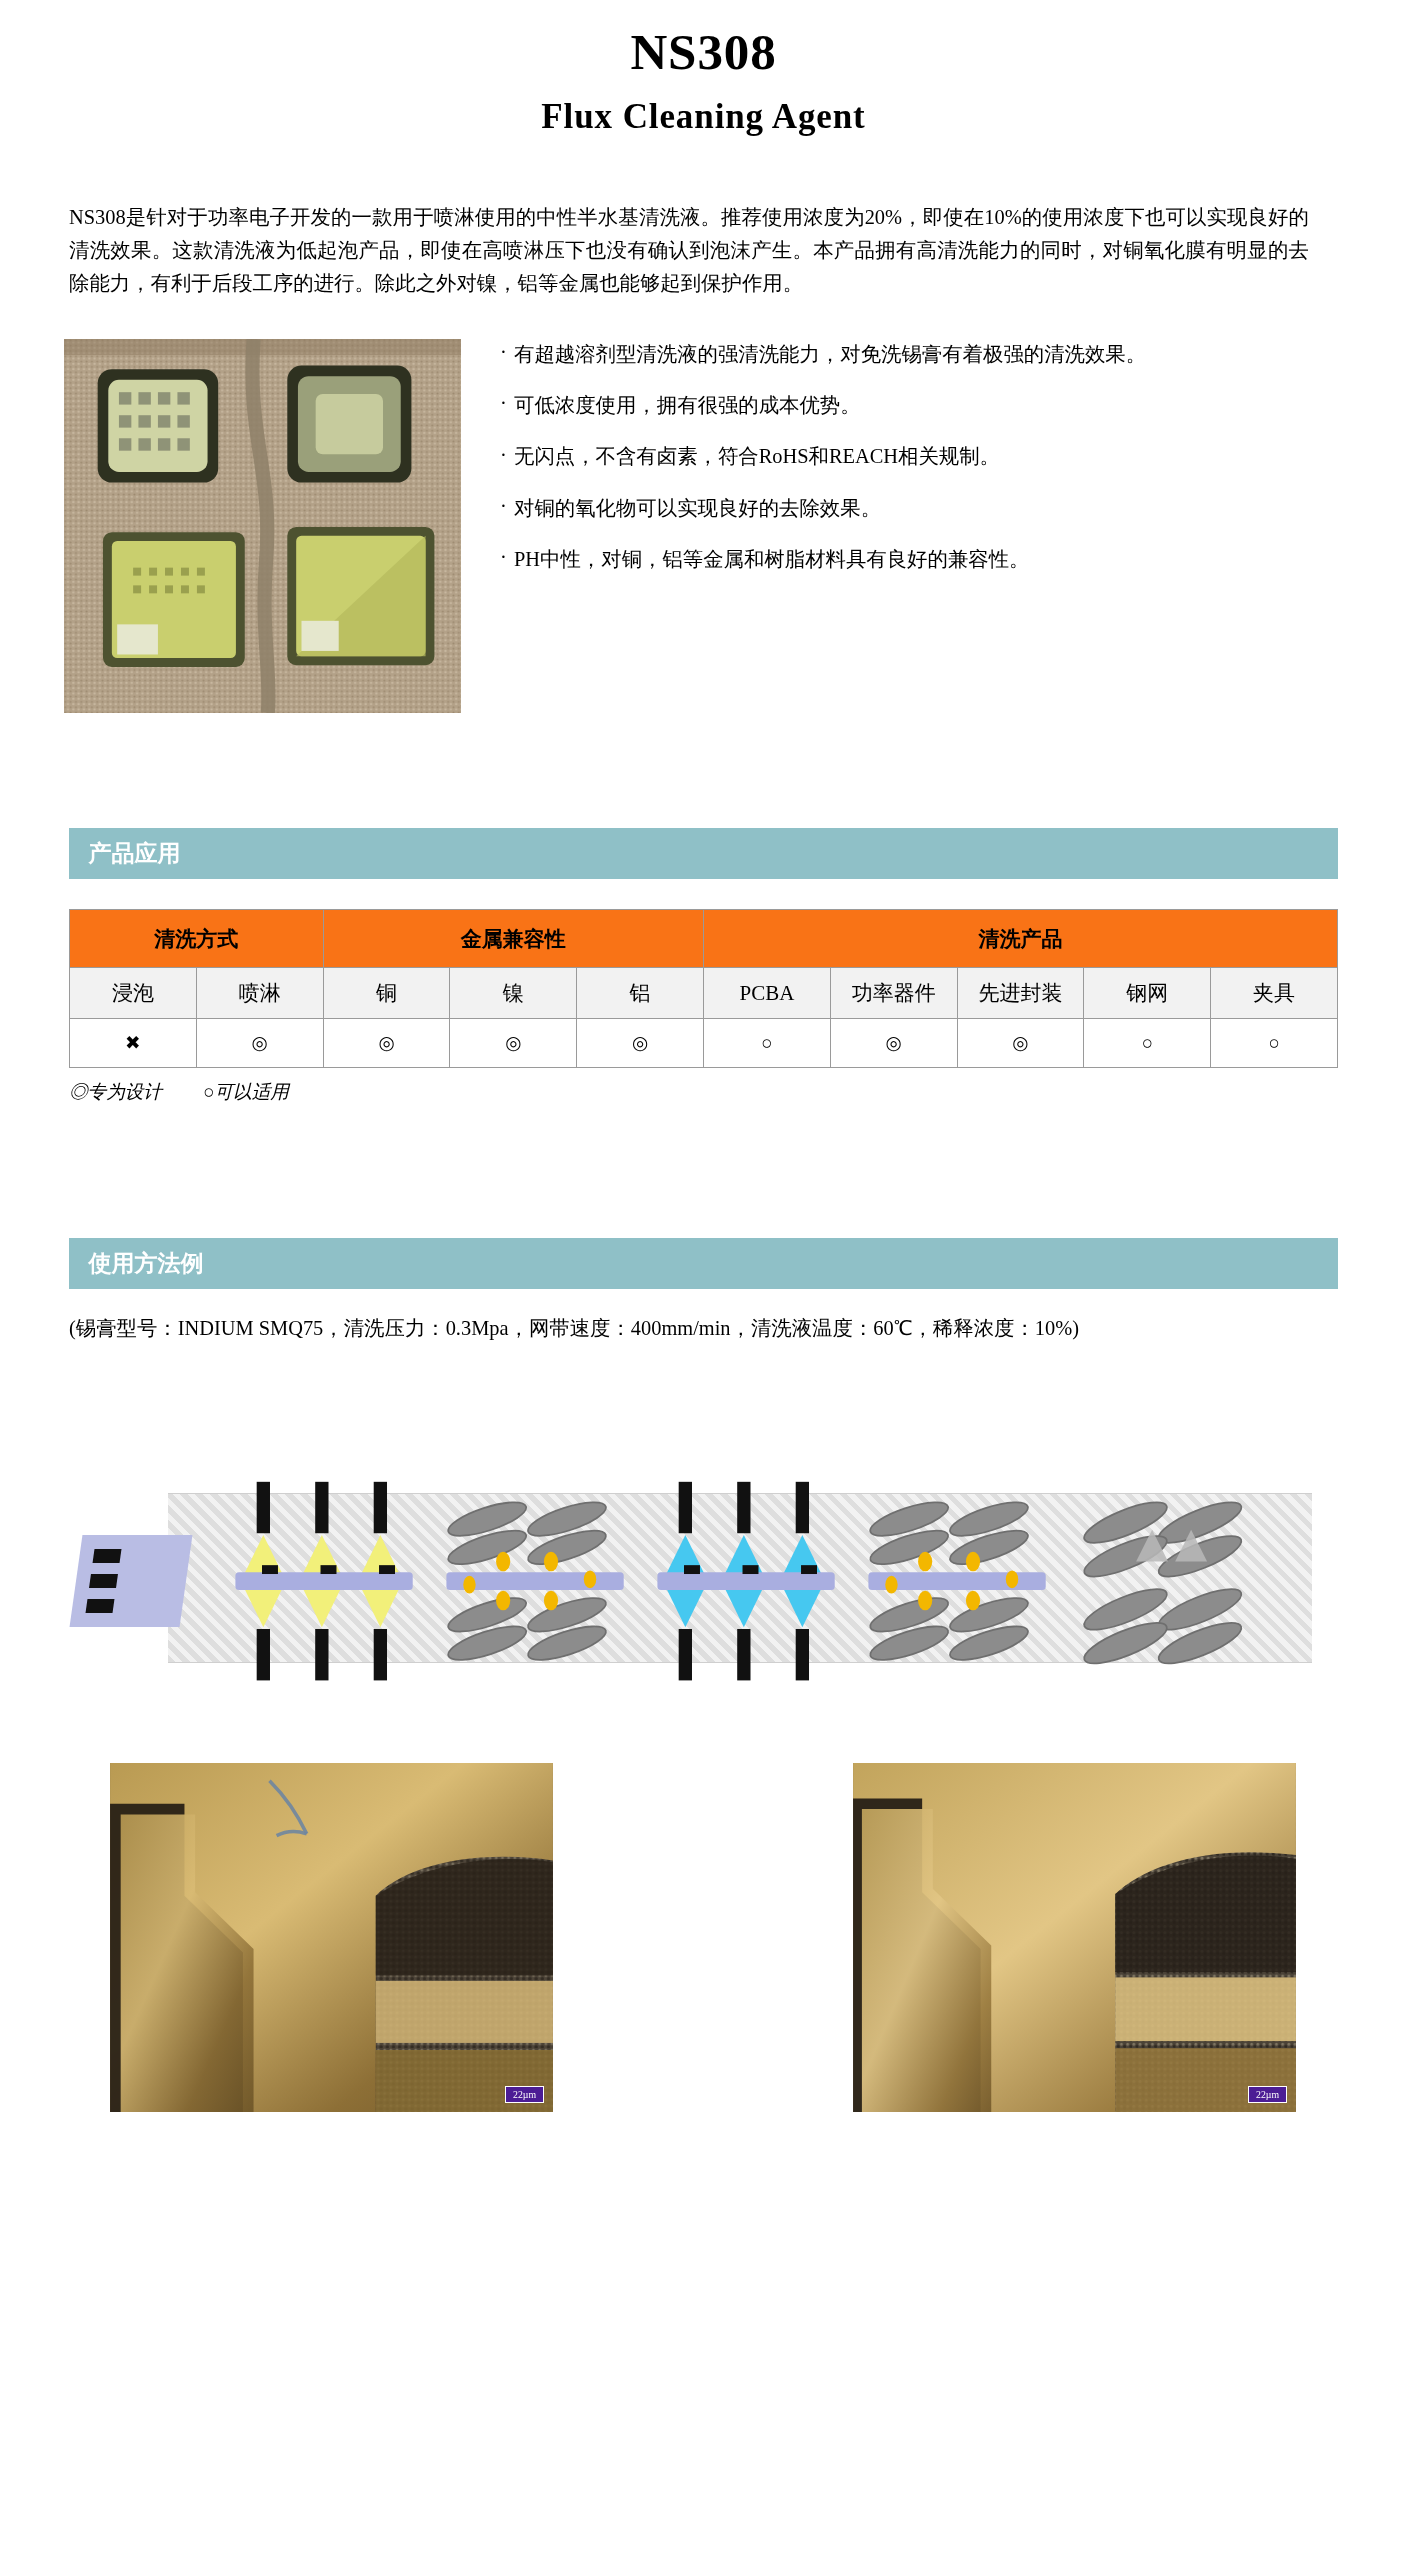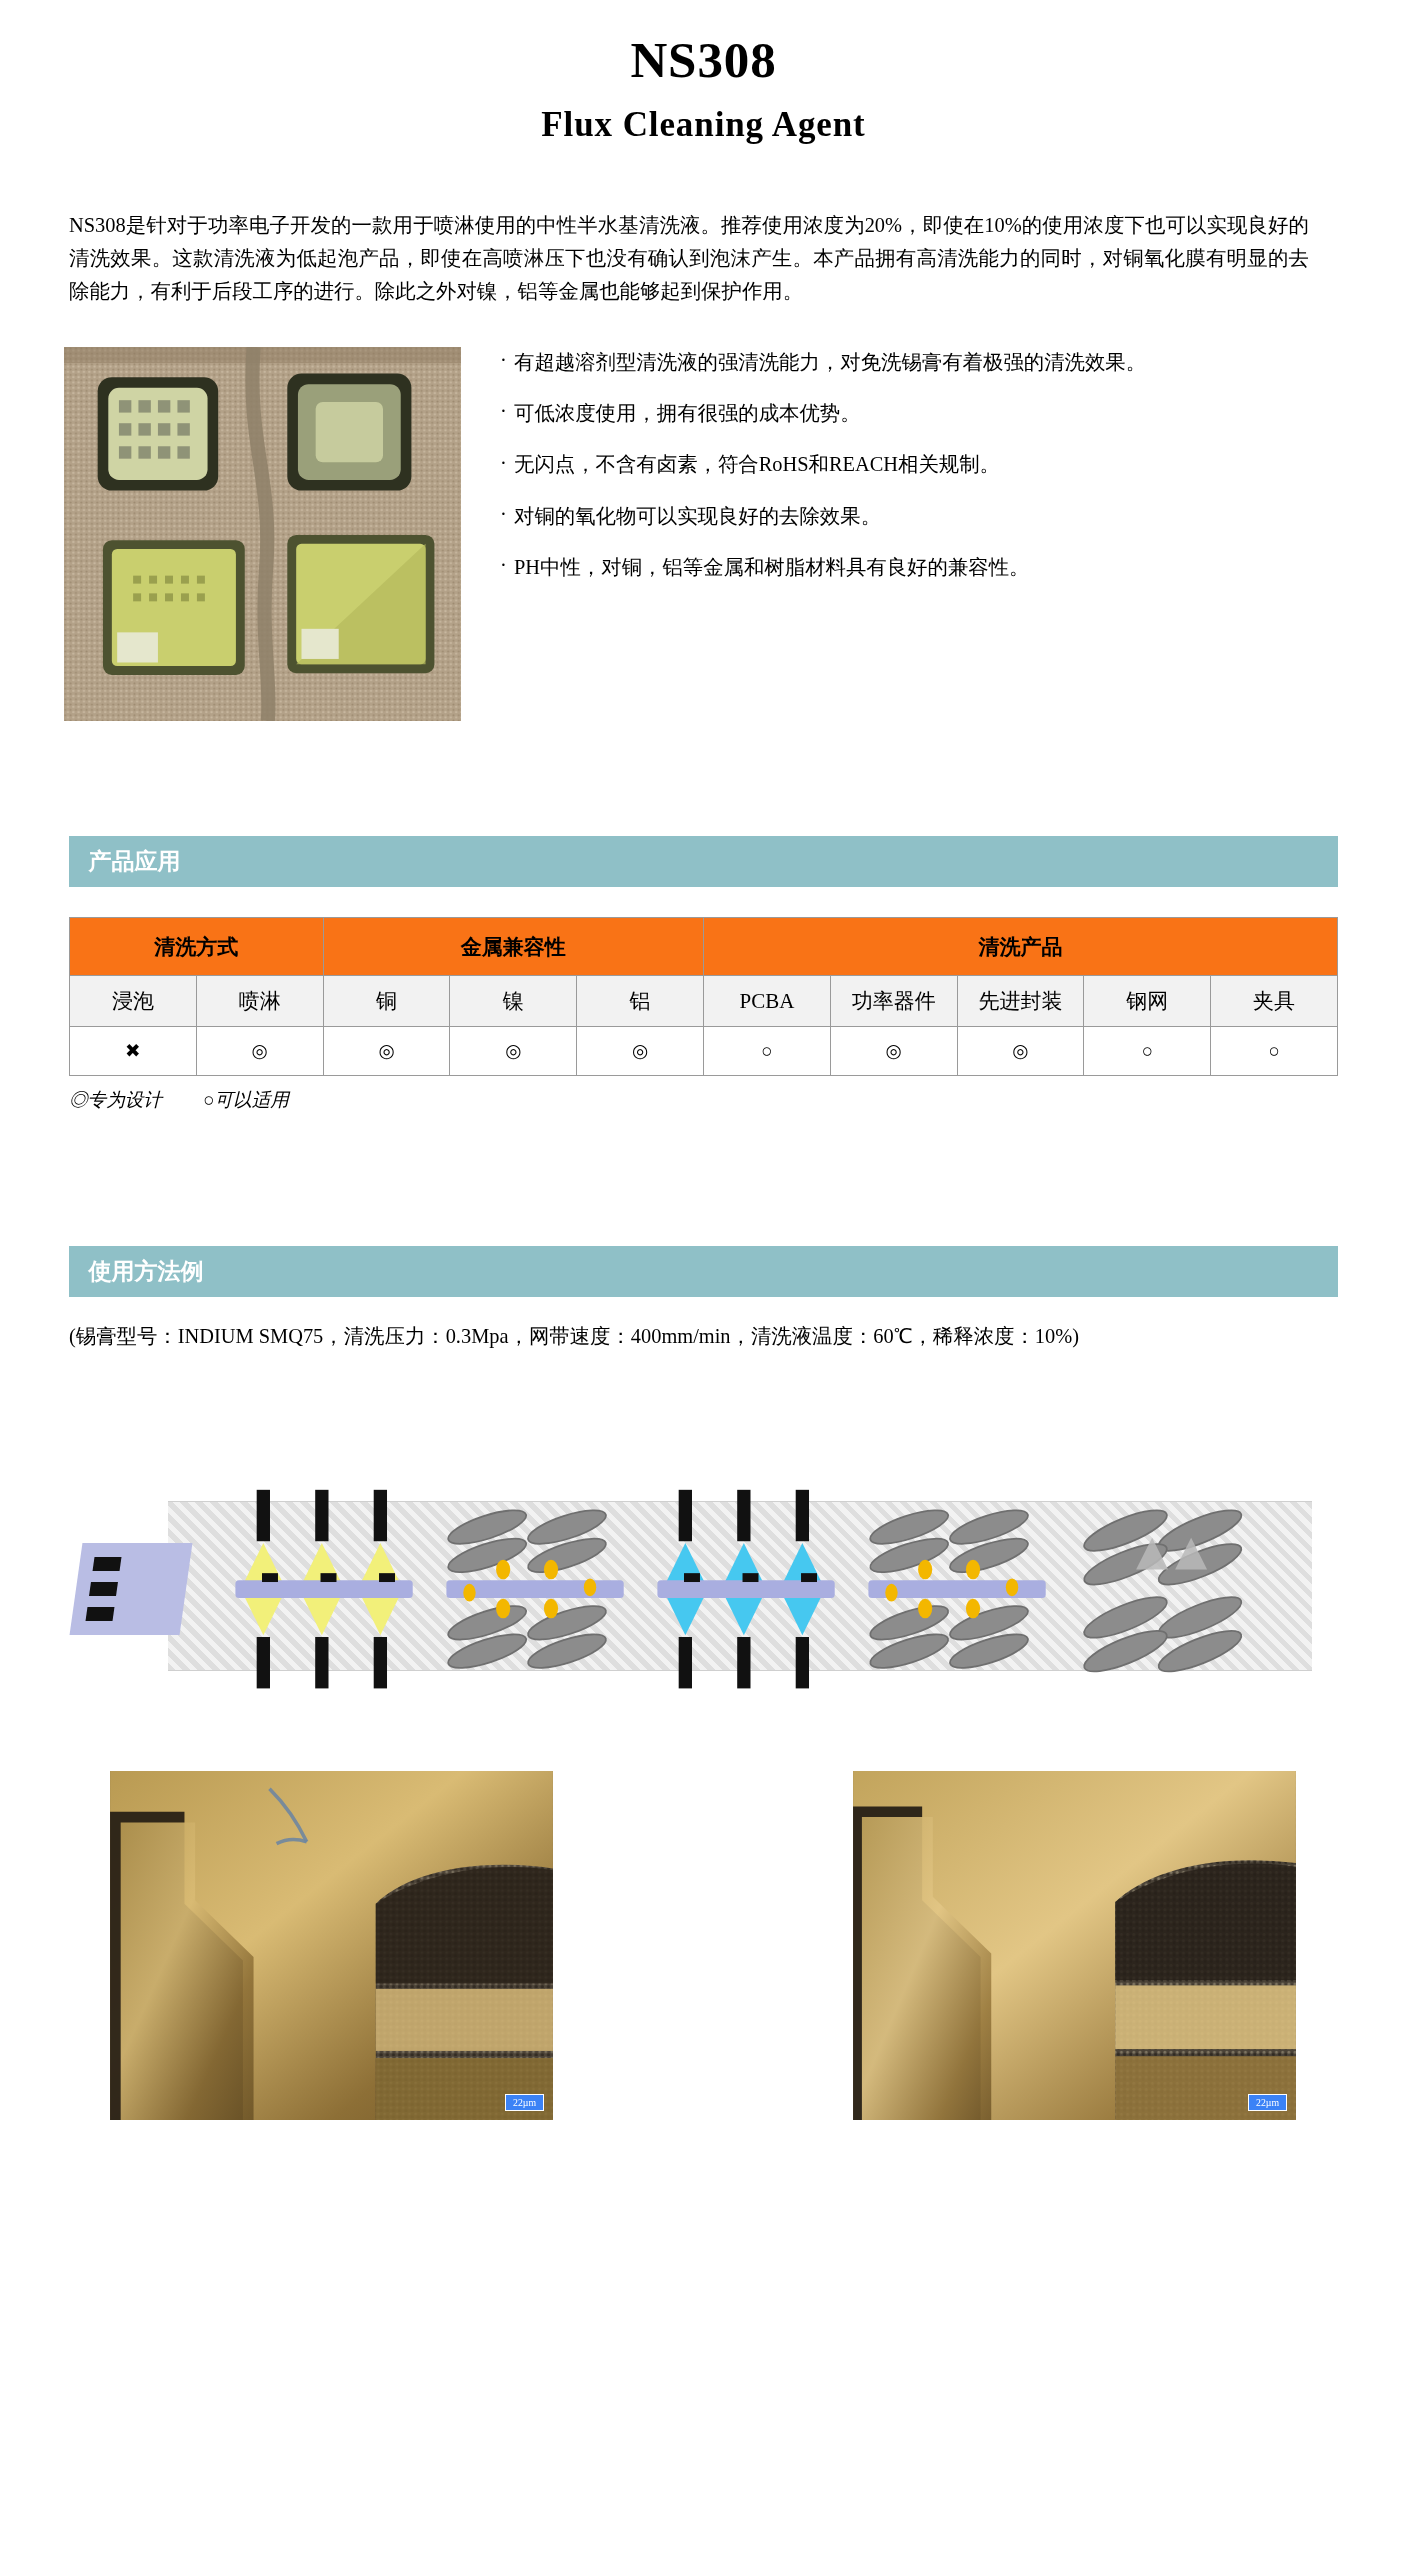--- a/index.html
+++ b/index.html
@@ -21,21 +21,21 @@
     height: 2576px;
     box-sizing: border-box;
   }
 
   
   .title-main {
     text-align: center;
     font-size: 51px;
     font-weight: bold;
     letter-spacing: 0.9px;
-    margin-top: 31px;
+    margin-top: 23px;
     font-family: "Liberation Serif", serif;
   }
   .title-sub {
     text-align: center;
     font-size: 35px;
     font-weight: bold;
     letter-spacing: 0.9px;
     margin-top: 16px;
     font-family: "Liberation Serif", serif;
   }
@@ -219,21 +219,21 @@
     position: absolute;
     width: 443px;
     height: 349px;
     overflow: hidden;
     background: #3a2c1c;
   }
   .micro .scalebar {
     position: absolute;
     right: 8.9px;
     bottom: 8.9px;
-    background: #3b82f6;
+    background: #4c1d95;
     color: #fff;
     font-size: 9.8px;
     padding: 1.8px 7px;
     border: 0.9px solid #fff;
     text-align: right;
   }
 </style>
 </head>
 <body>
 

